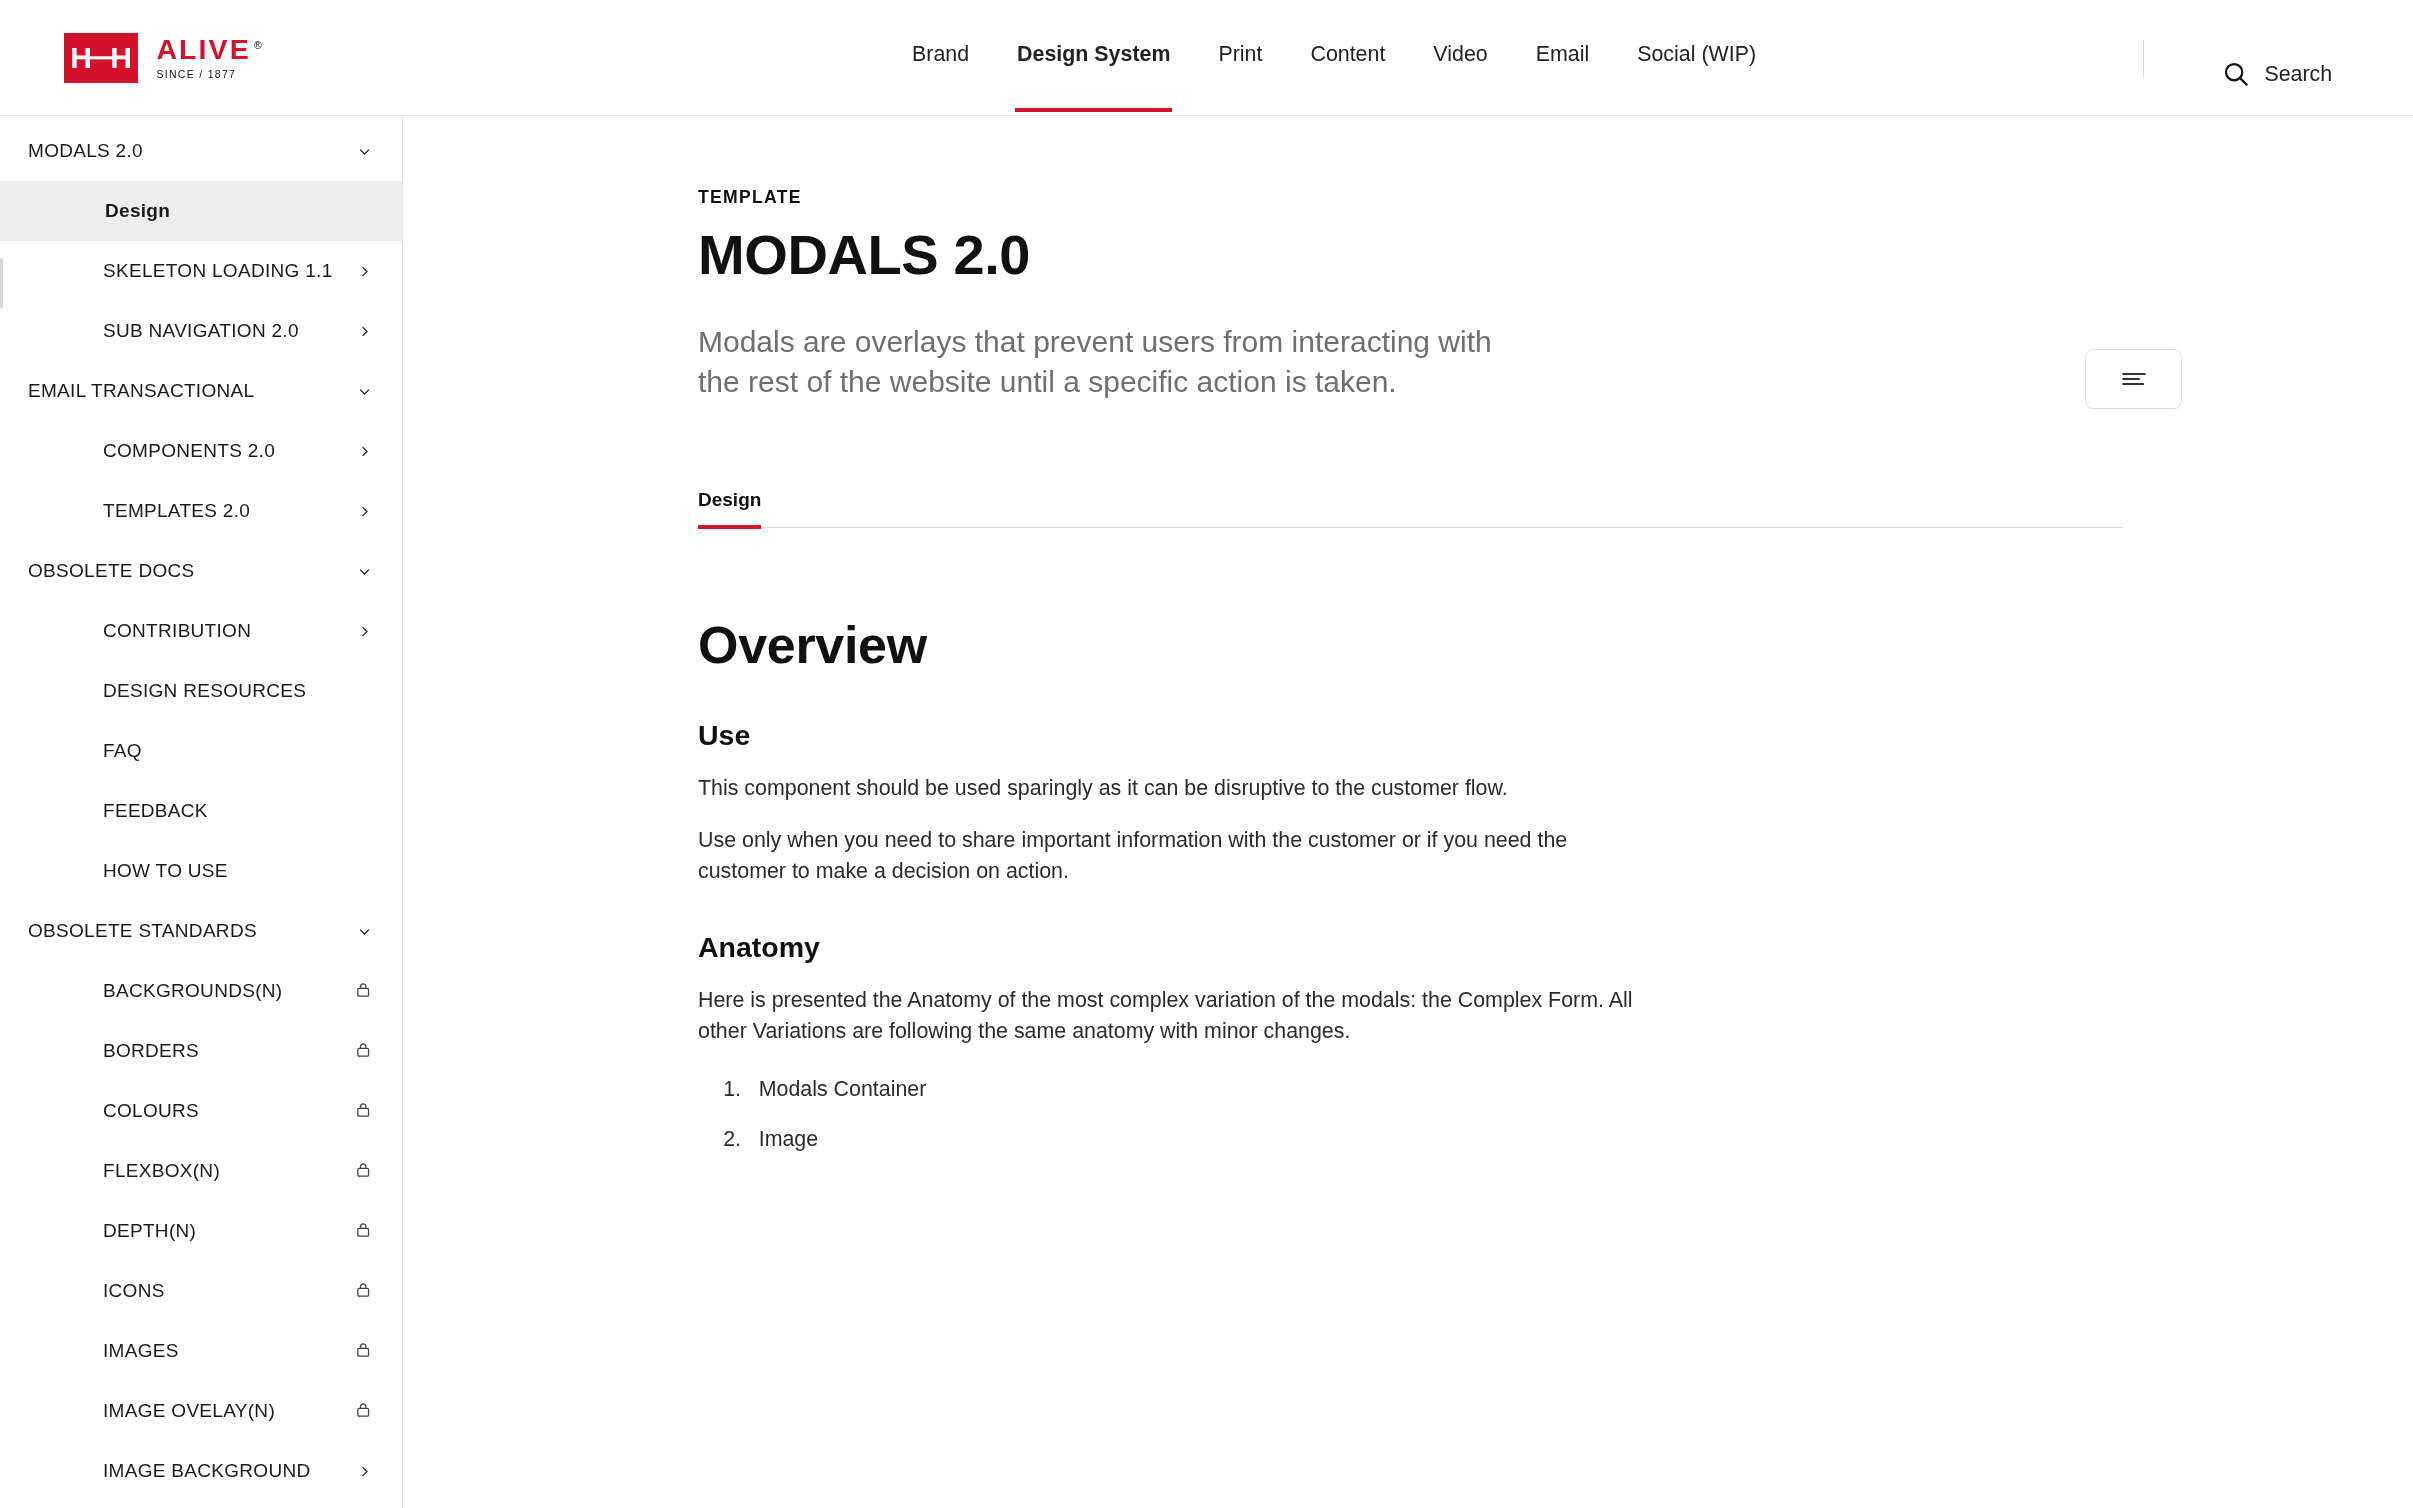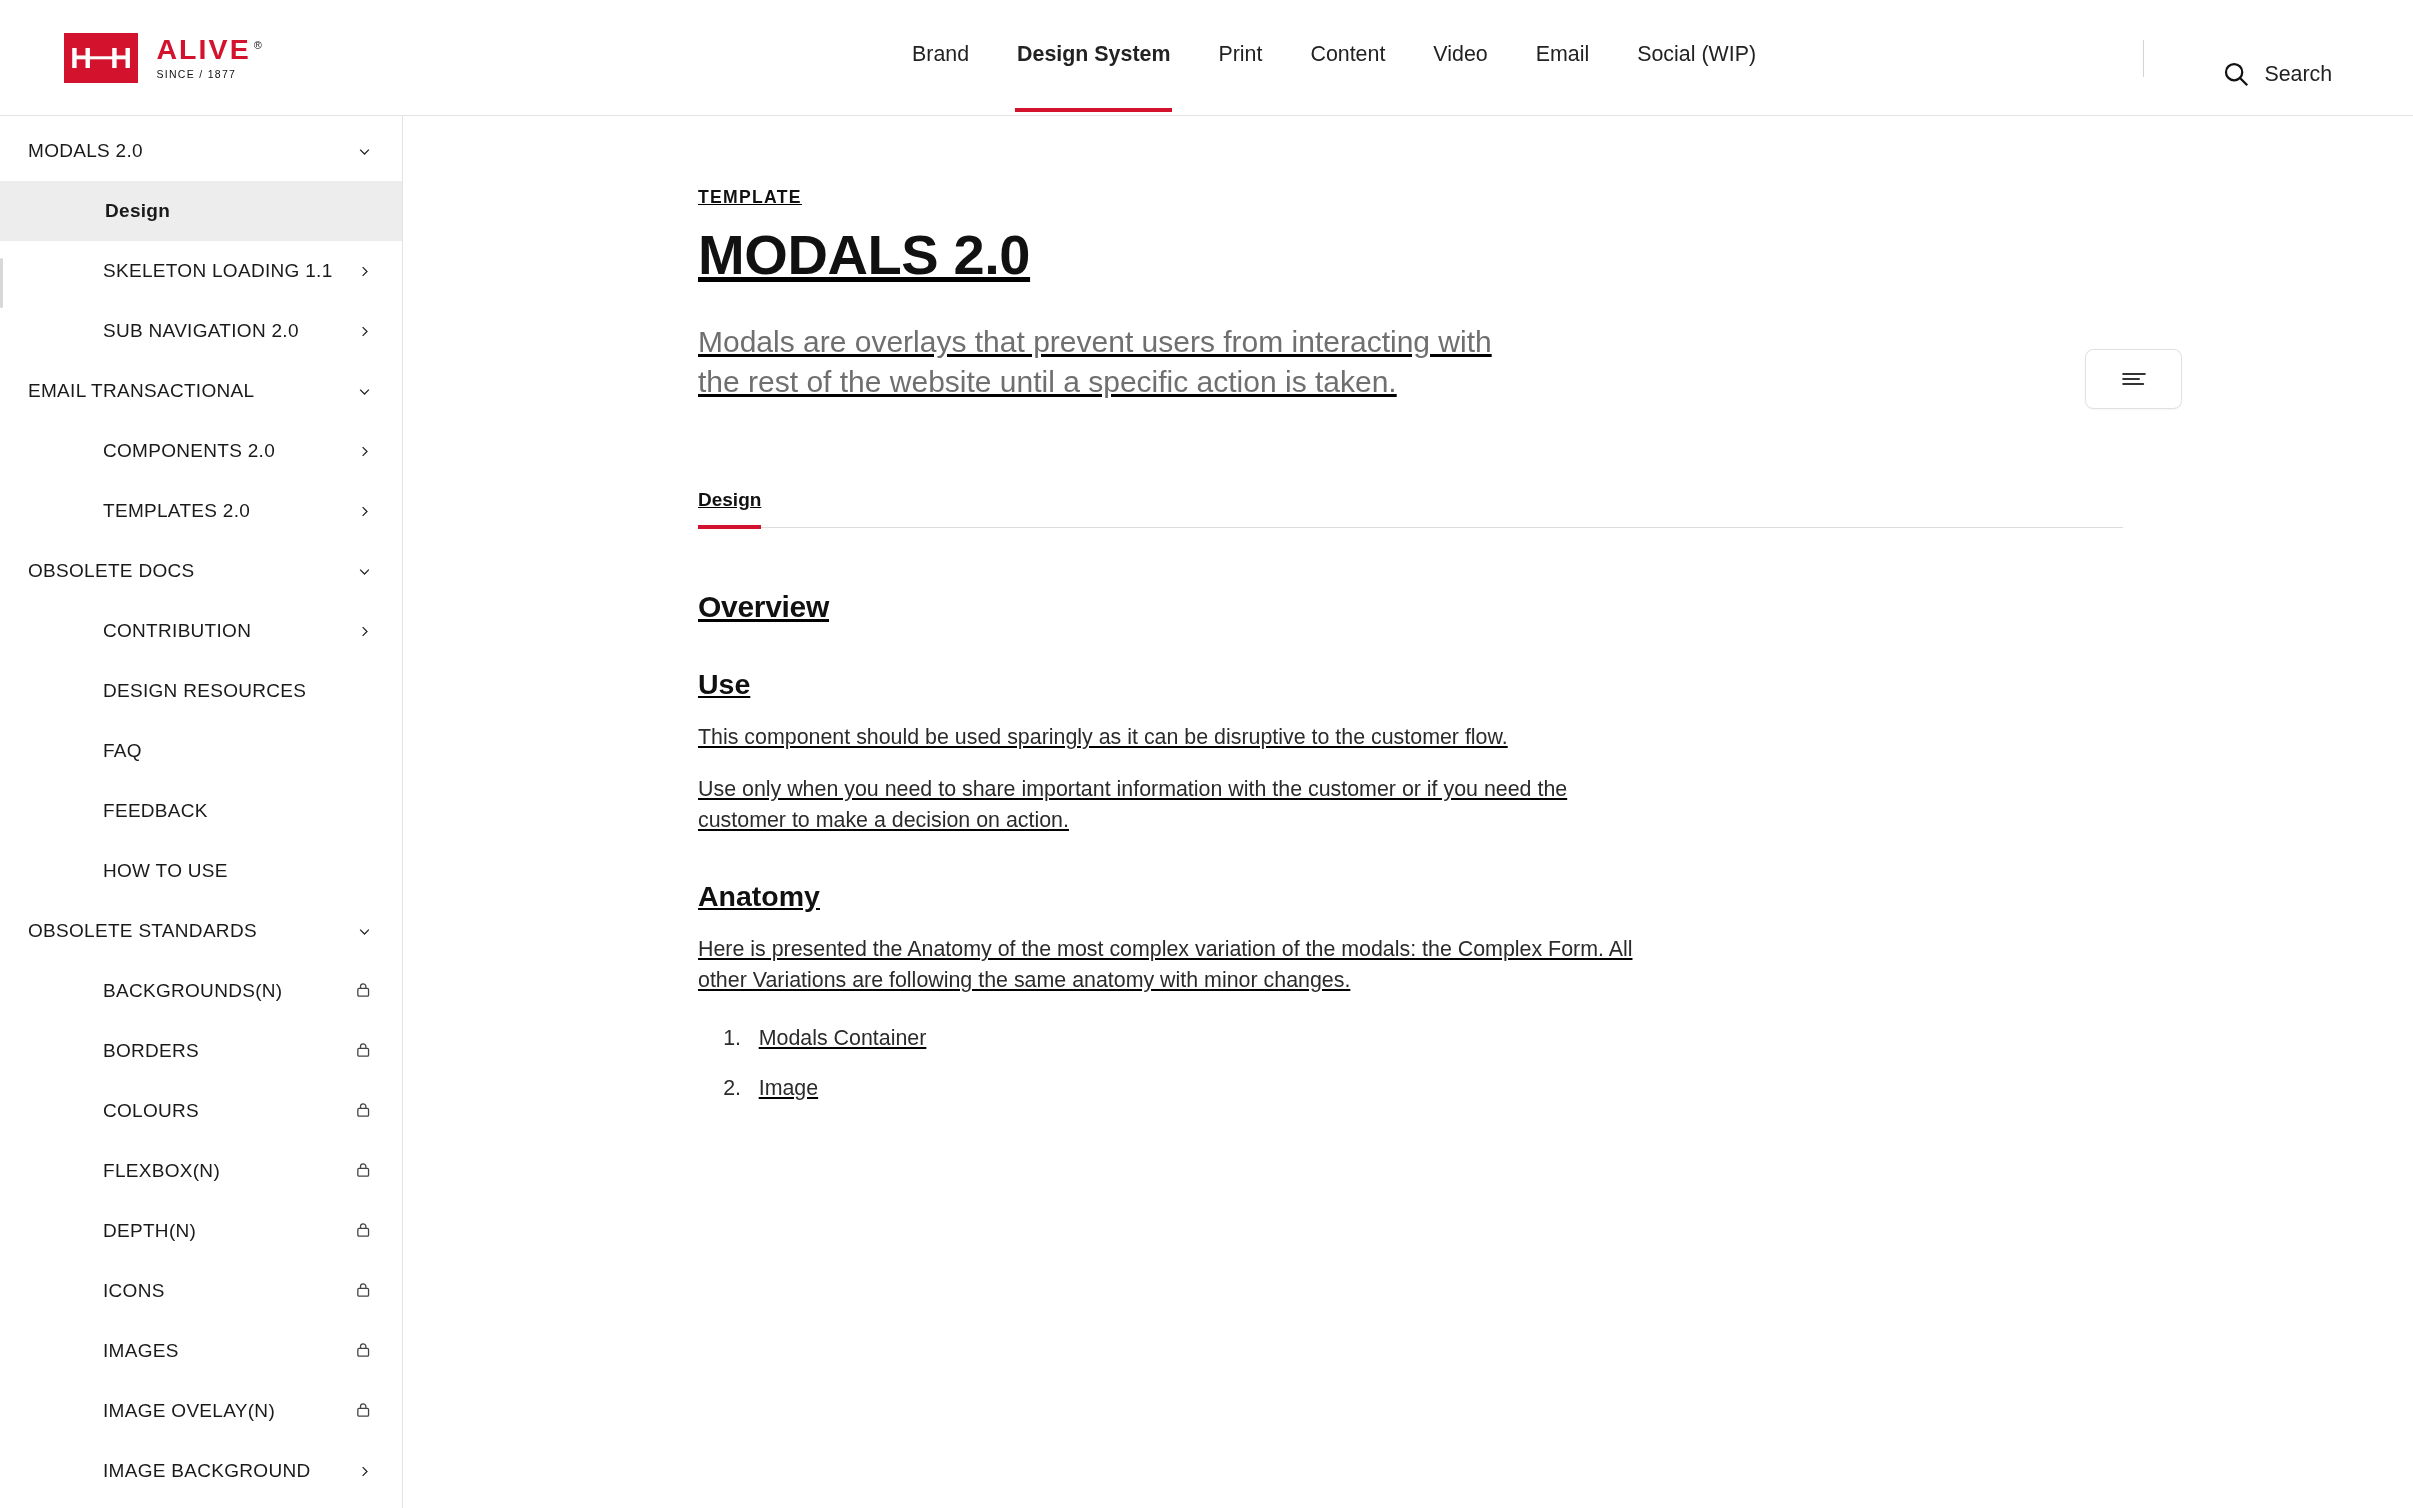--- a/index.html
+++ b/index.html
@@ -189,21 +189,20 @@
   
   .main {
     flex: 1;
     position: relative;
     overflow: hidden;
   }
   .content {
     width: 1425px;
     margin-left: 295px;
     padding-top: 71px;
-    text-decoration: underline;
   }
   .eyebrow {
     font-size: 17.6px;
     font-weight: bold;
     letter-spacing: 1.3px;
     color: #111;
     margin-bottom: 18.4px;
   }
   h1.page-title {
     font-size: 56px;
@@ -234,24 +233,24 @@
     cursor: pointer;
   }
   .tab.active::after {
     content: "";
     position: absolute;
     left: 0; right: 0; bottom: -1.7px;
     height: 3.4px;
     background: #d3132e;
   }
   h2.sec {
-    font-size: 30px;
+    font-size: 52px;
     font-weight: bold;
     color: #111;
-    margin-top: 62px;
+    margin-top: 87px;
     letter-spacing: -0.3px;
   }
   h3.sub {
     font-size: 28.5px;
     font-weight: bold;
     color: #111;
     margin-top: 44px;
   }
   p.body {
     font-size: 21.4px;

